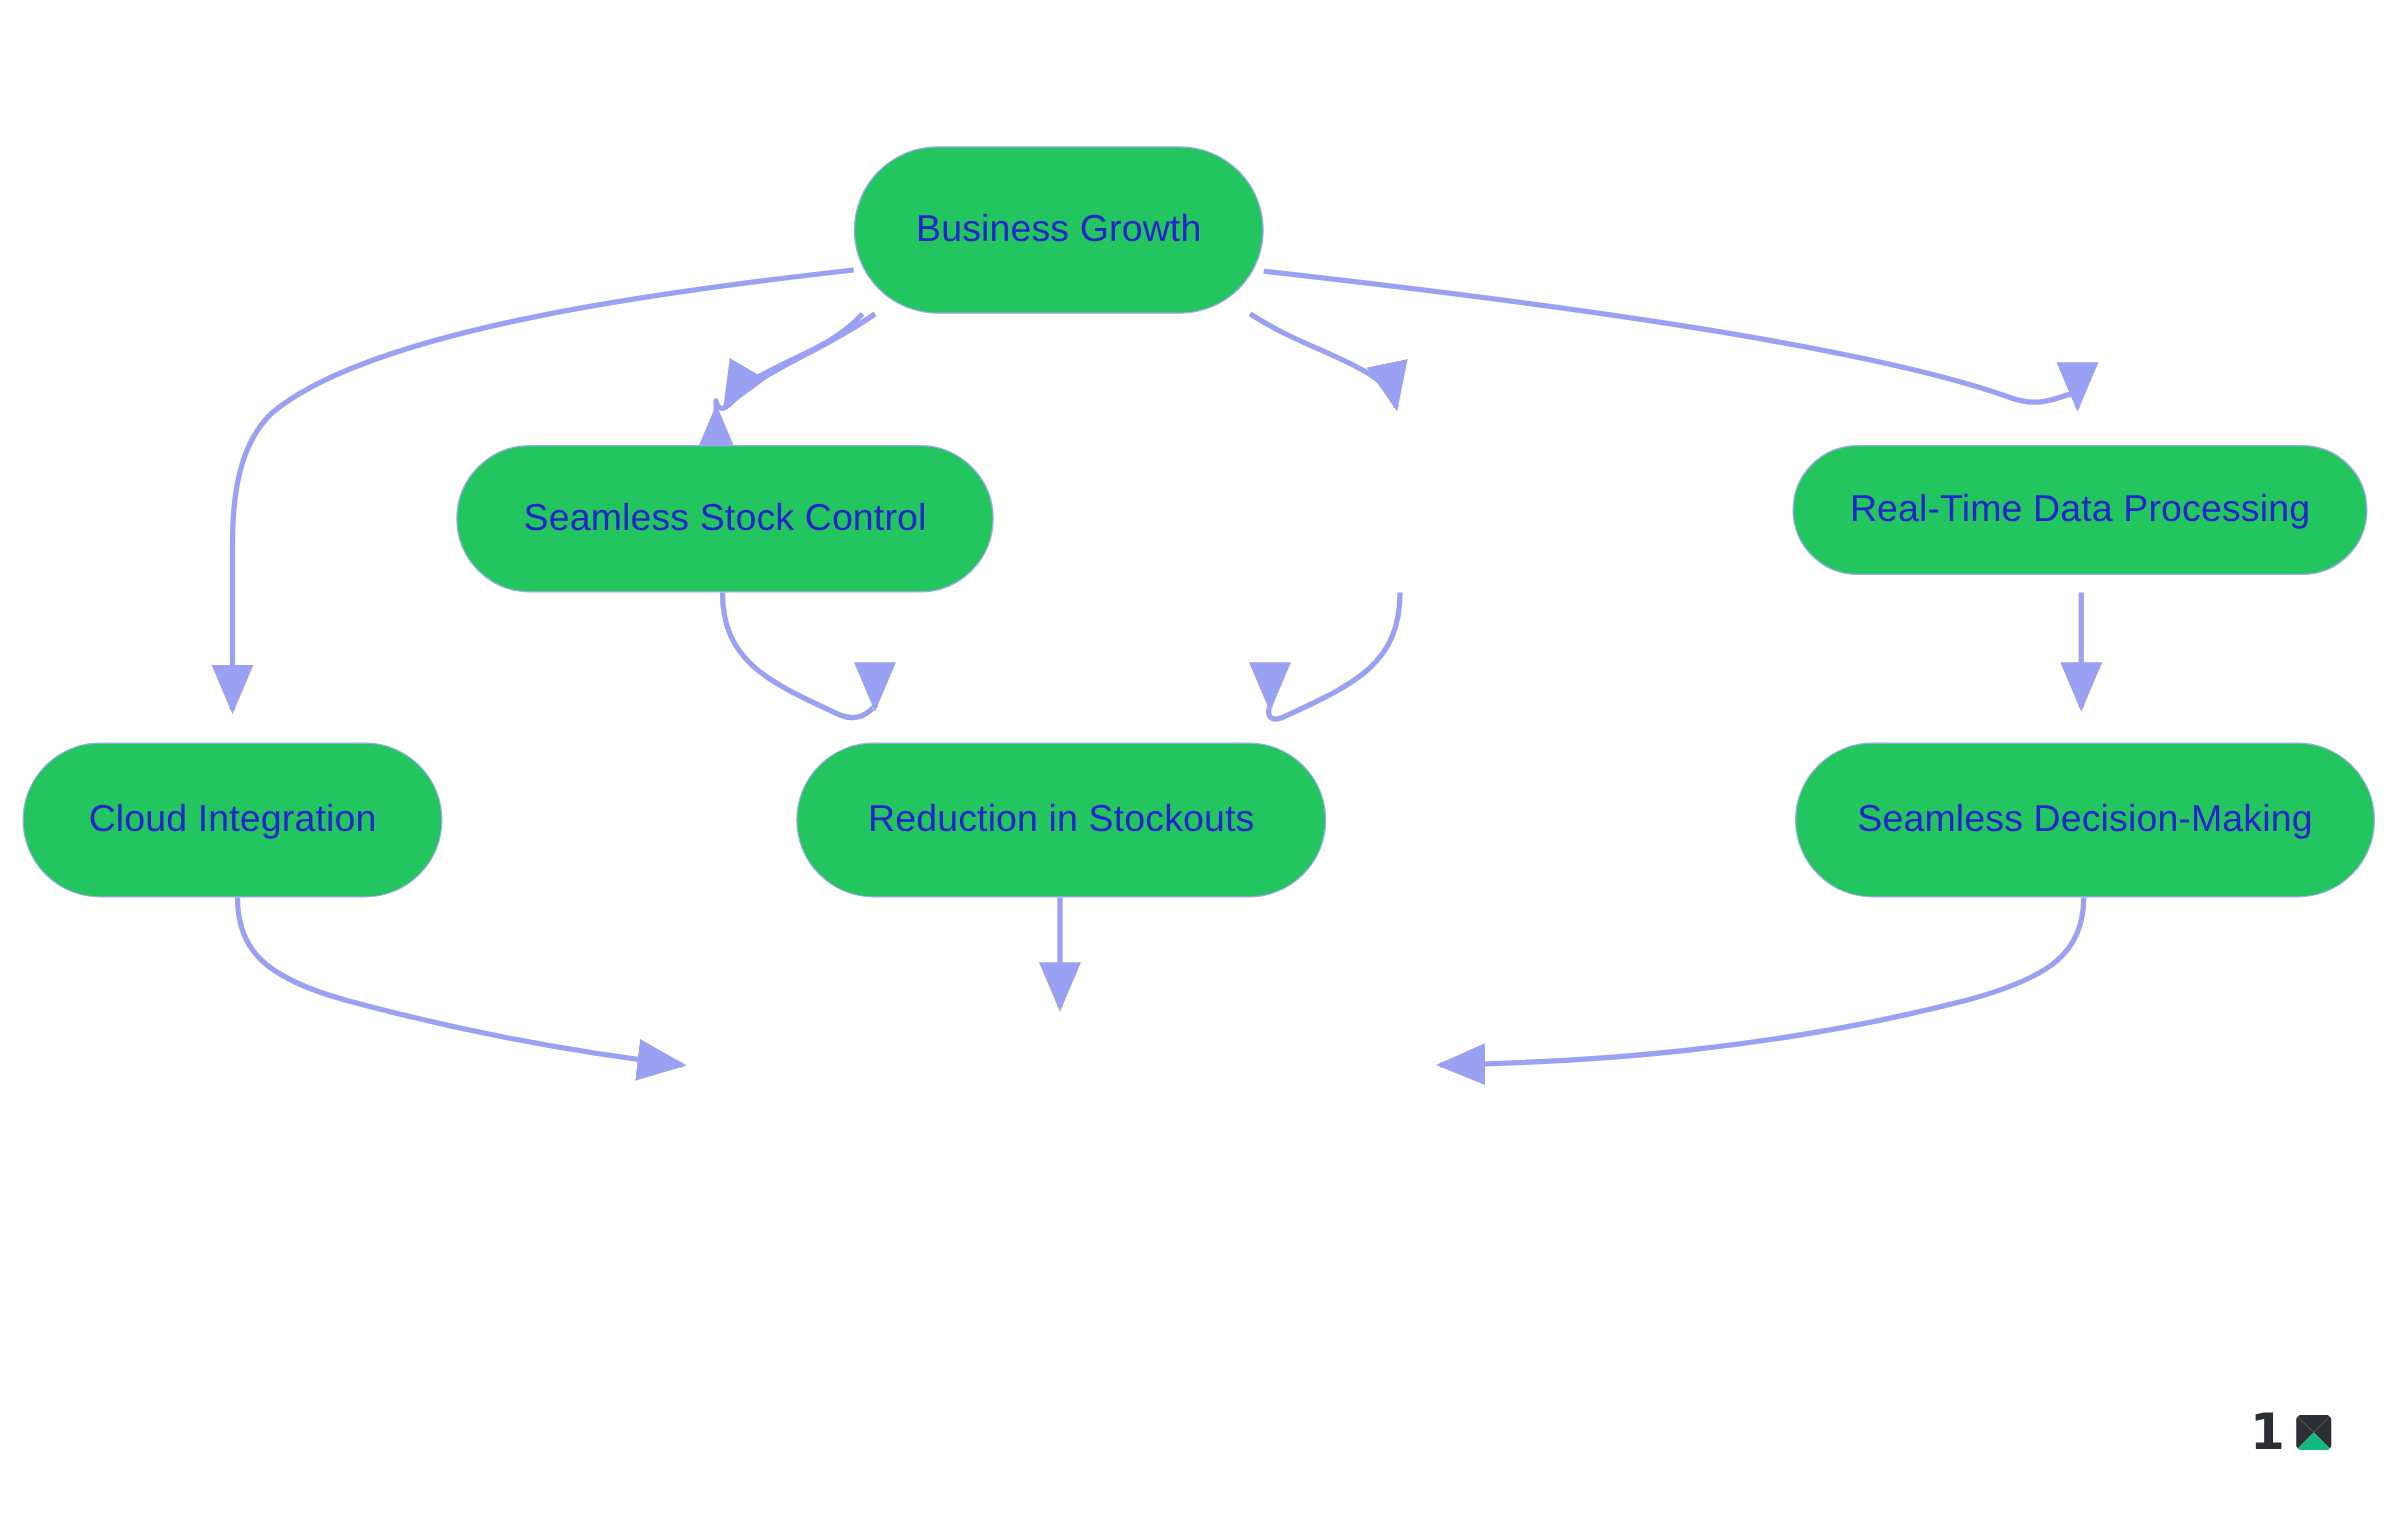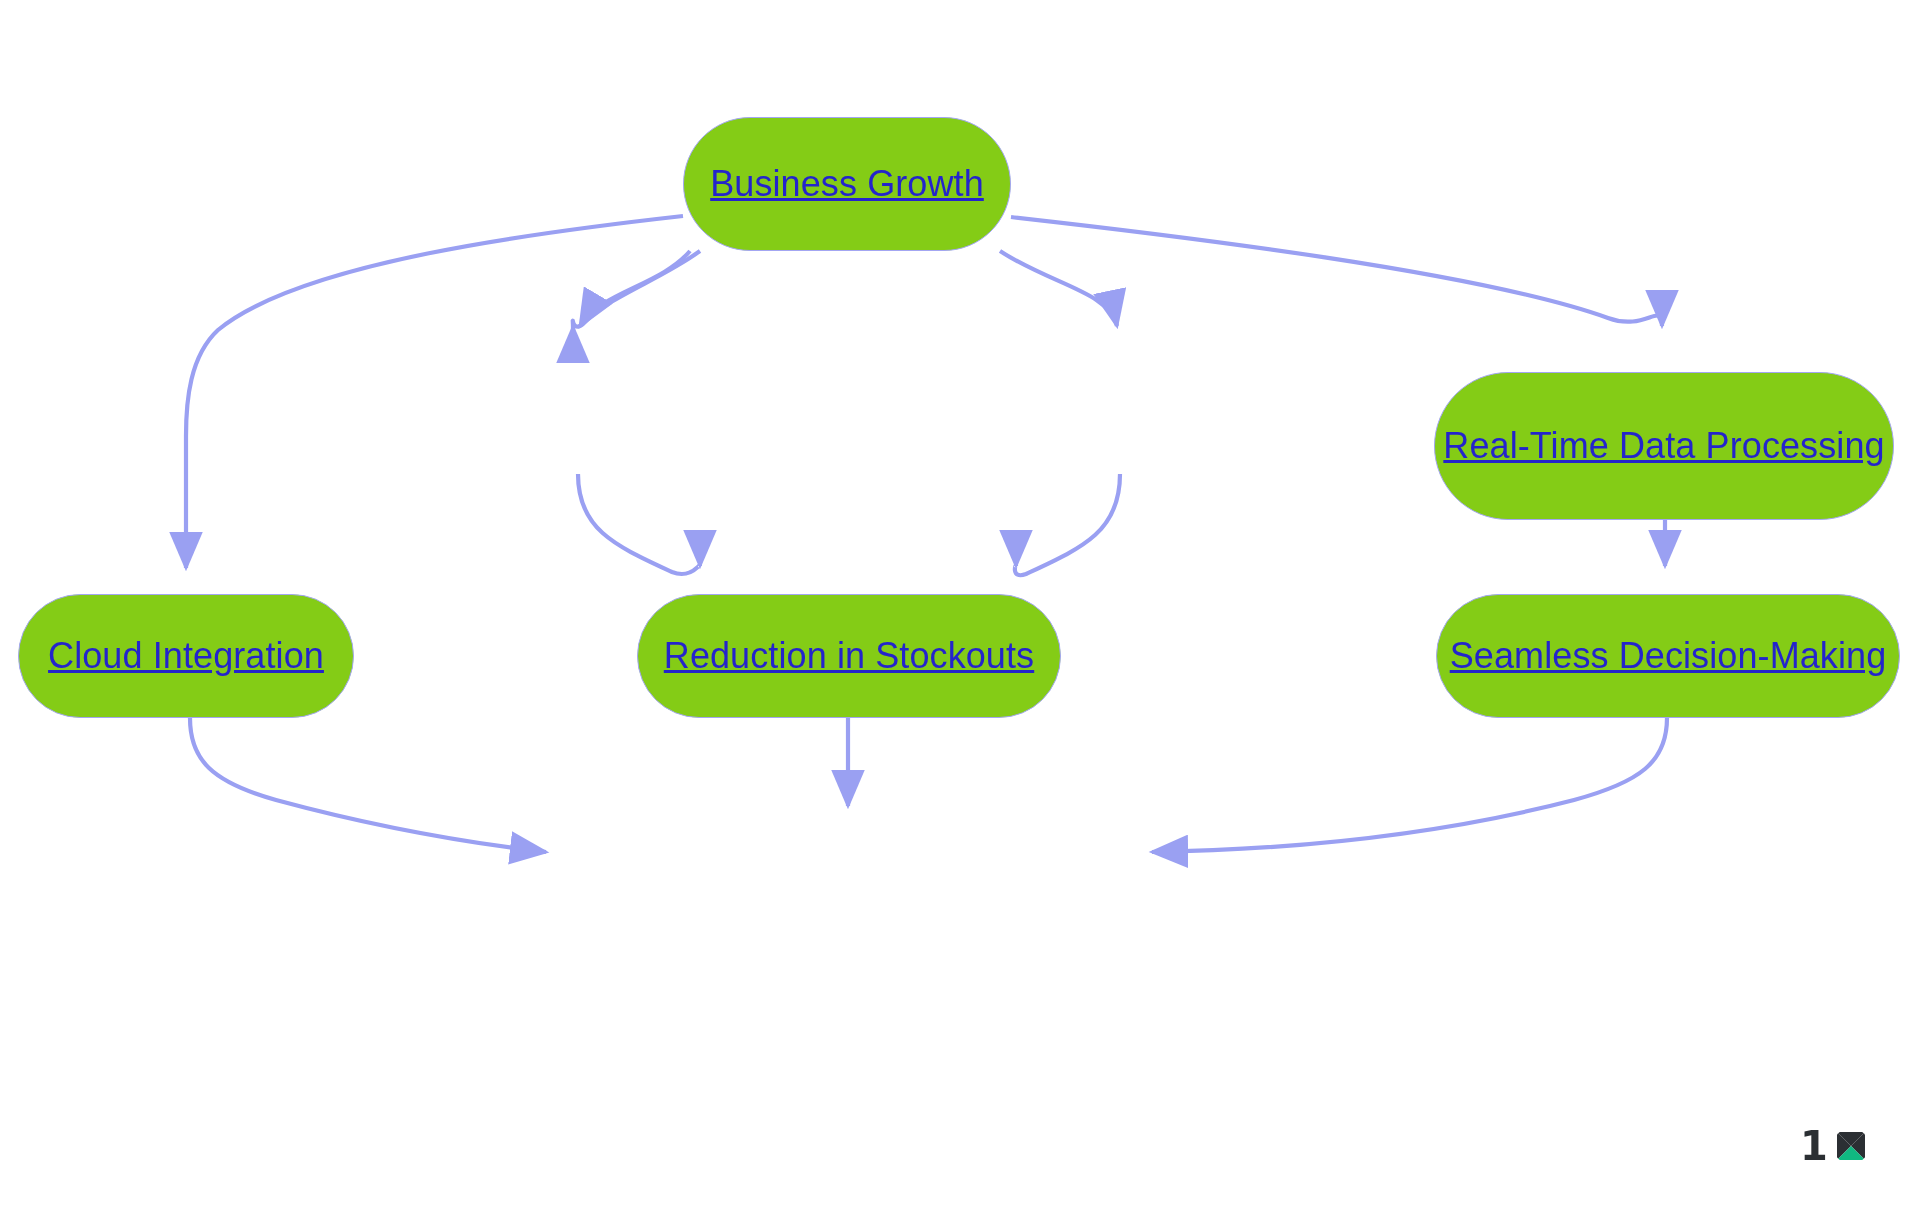--- a/index.html
+++ b/index.html
@@ -28,30 +28,29 @@
     width: 1920px;
     height: 1215px;
     pointer-events: none;
   }
   .node {
     position: absolute;
     box-sizing: border-box;
     display: flex;
     align-items: center;
     justify-content: center;
-    background: #84cc16;
+    background: #22c55e;
     border: 1.6px solid #a3a6f2;
     border-radius: 999px;
     color: #2424cc;
-    font-size: 36px;
+    font-size: 30px;
     font-weight: 400;
     letter-spacing: 0.1px;
     white-space: nowrap;
     line-height: 1;
-    text-decoration: underline;
   }
   .node-label {
     display: block;
     padding: 0 4px;
   }
   #brand-logo {
     position: absolute;
     display: flex;
     align-items: center;
     gap: 4px;
@@ -98,23 +97,26 @@
       <path d="M 848,718 L 848,806"></path>
 
       <path d="M 1667,718 C 1667,762 1640,782 1574,800 C 1420,840 1270,850 1152,852"></path>
     </g>
   </svg>
 
   <div class="node" style="left:683px; top:117px; width:328px; height:134px;">
     <span class="node-label">Business Growth</span>
   </div>
 
+  <div class="node" style="left:365px; top:356px; width:430px; height:118px;">
+    <span class="node-label">Seamless Stock Control</span>
+  </div>
 
 
-  <div class="node" style="left:1434px; top:372px; width:460px; height:148px;">
+  <div class="node" style="left:1434px; top:356px; width:460px; height:104px;">
     <span class="node-label">Real-Time Data Processing</span>
   </div>
 
   <div class="node" style="left:18px; top:594px; width:336px; height:124px;align-items:center;">
     <span class="node-label">Cloud Integration</span>
   </div>
 
   <div class="node" style="left:637px; top:594px; width:424px; height:124px;">
     <span class="node-label">Reduction in Stockouts</span>
   </div>

